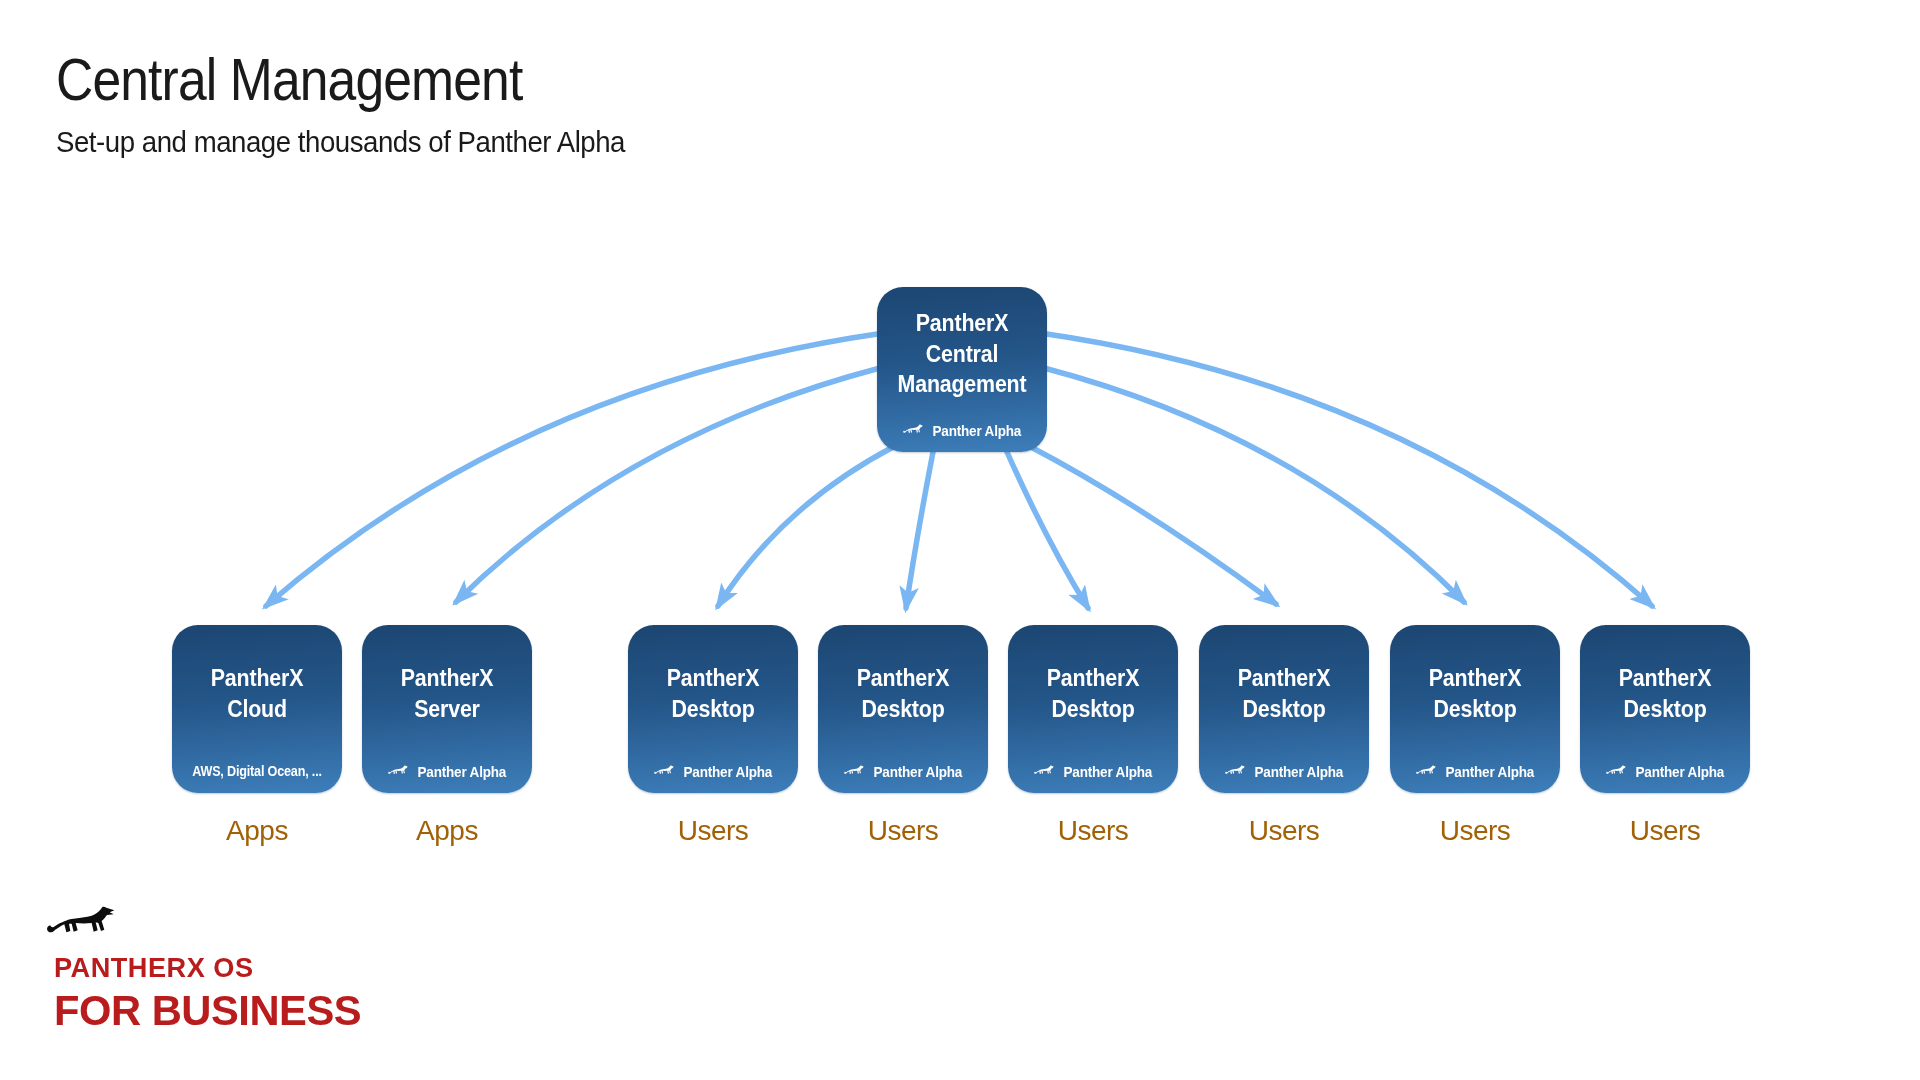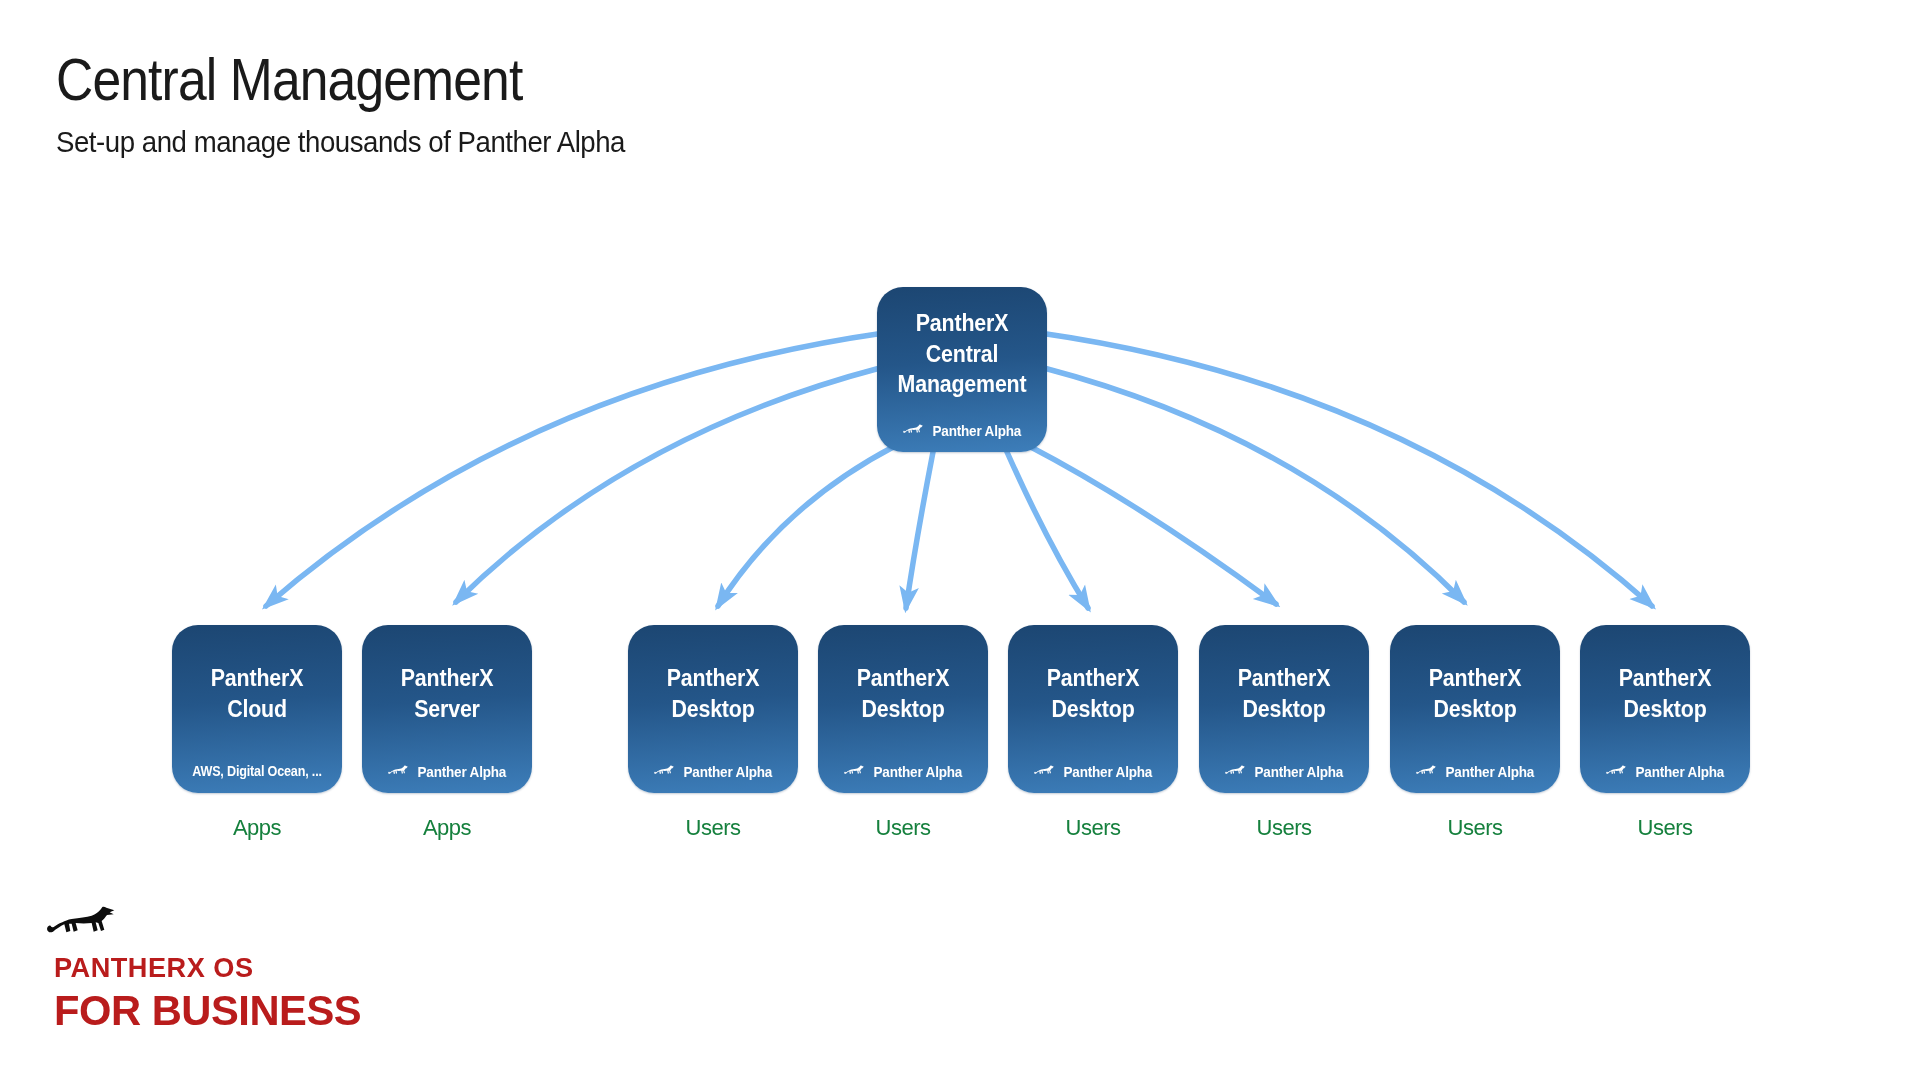--- a/index.html
+++ b/index.html
@@ -42,22 +42,22 @@
   }
   .box-footer {
     display:flex; justify-content:center; align-items:center; gap:7px;
     margin-bottom:13px; height:18px;
     font-size:15px; font-weight:bold; letter-spacing:-0.2px;
     transform:scaleX(0.9); transform-origin:center; white-space:nowrap;
   }
   .box-footer.small-text { font-size:14px; }
   .panther-mini { width:26px; height:13px; fill:#ffffff; flex:0 0 auto; }
   .node-label {
-    margin-top:22px; text-align:center; font-size:22px; font-weight:400;
-    letter-spacing:-0.5px; color:#15803d;
+    margin-top:22px; text-align:center; font-size:28px; font-weight:400;
+    letter-spacing:-0.5px; color:#a16207;
   }
 
   
   .node.root   { left:877px;  top:287px; }
   .node.c0 { left:172px;  top:625px; }
   .node.c1 { left:362px;  top:625px; }
   .node.c2 { left:628px;  top:625px; }
   .node.c3 { left:818px;  top:625px; }
   .node.c4 { left:1008px; top:625px; }
   .node.c5 { left:1199px; top:625px; }

